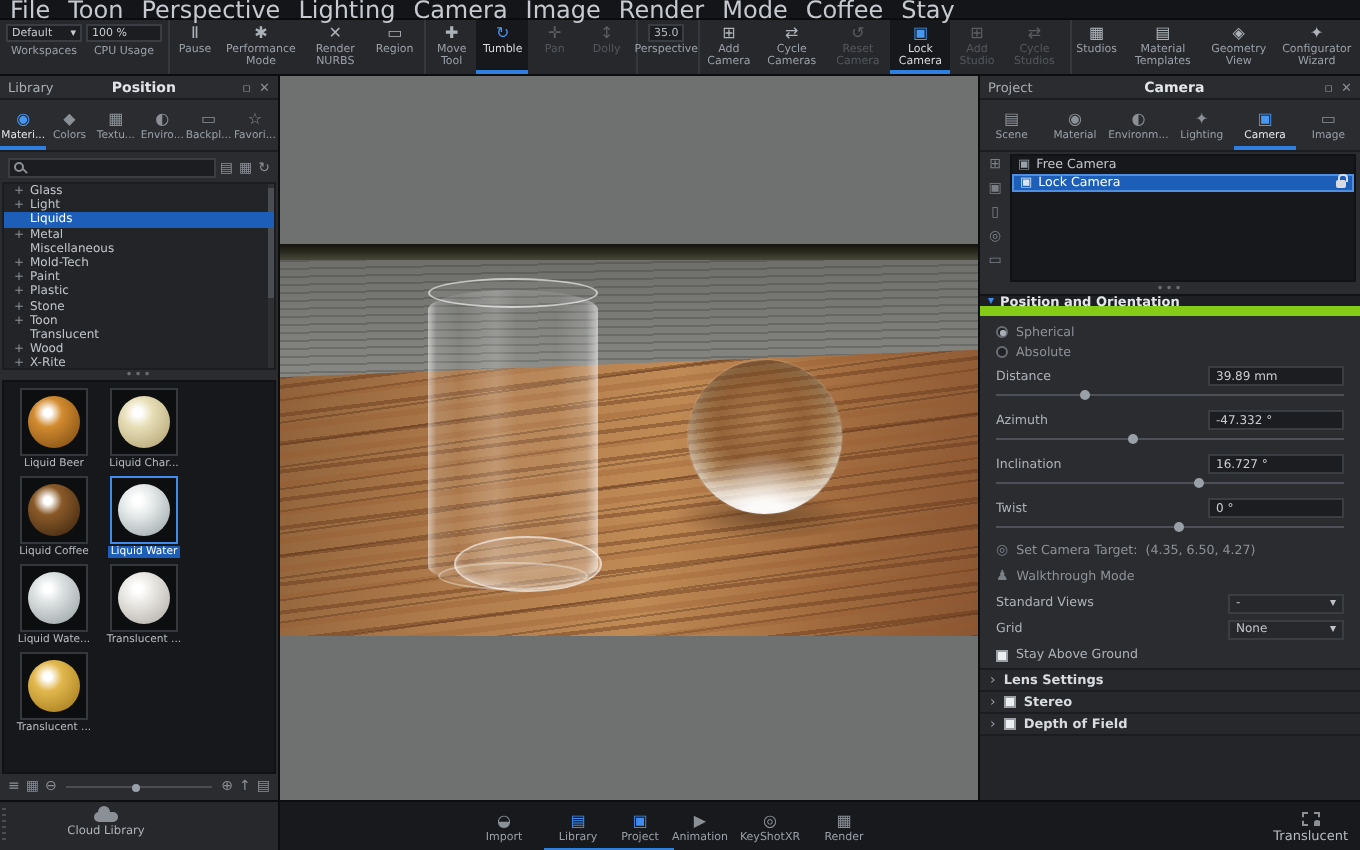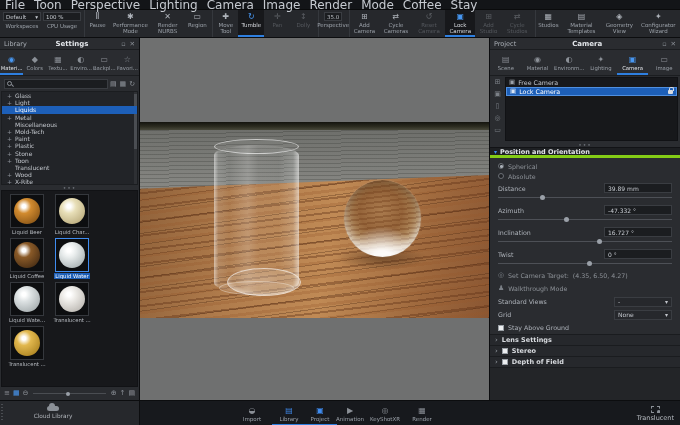--- a/index.html
+++ b/index.html
@@ -106,21 +106,21 @@
   .cam-strip{width:15px;display:flex;flex-direction:column;align-items:center;gap:5px;padding-top:3px;}
   .cam-strip .sico{font-size:7px;color:#7b8087;line-height:1;}
   .cam-list{flex:1;background:#17181b;border:1px solid #111215;margin:1px 2px 1px 0;overflow:hidden;}
   .cam-row{height:9px;display:flex;align-items:center;gap:3px;padding:0 3px;color:#c2c6cc;font-size:6.3px;position:relative;}
   .cam-row .cico{font-size:6.5px;color:#9aa0a8;line-height:1;}
   .cam-row.selected{background:#1d5fb8;color:#fff;border:1px solid #4f8fe0;}
   .cam-row.selected .cico{color:#d8e4f4;}
   .mini-lock{position:absolute;right:3px;top:1.5px;width:5px;height:4px;background:#d8dce2;border-radius:1px;}
   .mini-lock::before{content:"";position:absolute;left:1px;top:-2.5px;width:3px;height:3px;border:1px solid #d8dce2;border-bottom:none;border-radius:2px 2px 0 0;}
 
-  .sec-head{height:11px;display:flex;align-items:flex-start;gap:3px;background:#1d1f22;padding:0 4px;flex:0 0 auto;border-top:1px solid #121316;border-bottom:3px solid #84cc16;}
+  .sec-head{height:11px;display:flex;align-items:center;gap:3px;background:#1d1f22;padding:0 4px;flex:0 0 auto;border-top:1px solid #121316;border-bottom:5px solid #84cc16;}
   .sec-head .arrow{color:#3f8cf0;font-size:6px;}
   .sec-head .sec-title{font-weight:bold;color:#e2e5e9;font-size:6.5px;}
 
   .po-body{padding:3px 0 0;flex:0 0 auto;}
   .radio-row{height:10px;display:flex;align-items:center;gap:4px;padding-left:8px;color:#8d9298;font-size:6.3px;}
   .radio{width:6px;height:6px;border:1px solid #6a6e74;border-radius:50%;position:relative;background:#202226;}
   .radio.on::after{content:"";position:absolute;left:1px;top:1px;width:2.5px;height:2.5px;border-radius:50%;background:#aab0b8;}
   .param{padding:2px 8px 0;height:22px;}
   .param-top{display:flex;align-items:center;justify-content:space-between;}
   .param-label{color:#aeb3ba;font-size:6.3px;}
@@ -255,21 +255,21 @@
       </div>
       <div class="tool   ">
         <span class="tico">✦</span>
         <span class="tlabel">Configurator Wizard</span>
       </div>
     </div>
 
   <div class="left-panel">
     <div class="phead">
       <span class="ptitle">Library</span>
-      <span class="pcenter">Settings</span>
+      <span class="pcenter">Position</span>
       <span class="wicon">▫</span>
       <span class="wicon">✕</span>
     </div>
     <div class="tabs">
         <div class="tab active">
        <span class="tabico">◉</span>
        <span class="tablabel">Materi...</span>
         </div>
         <div class="tab ">
        <span class="tabico">◆</span>

